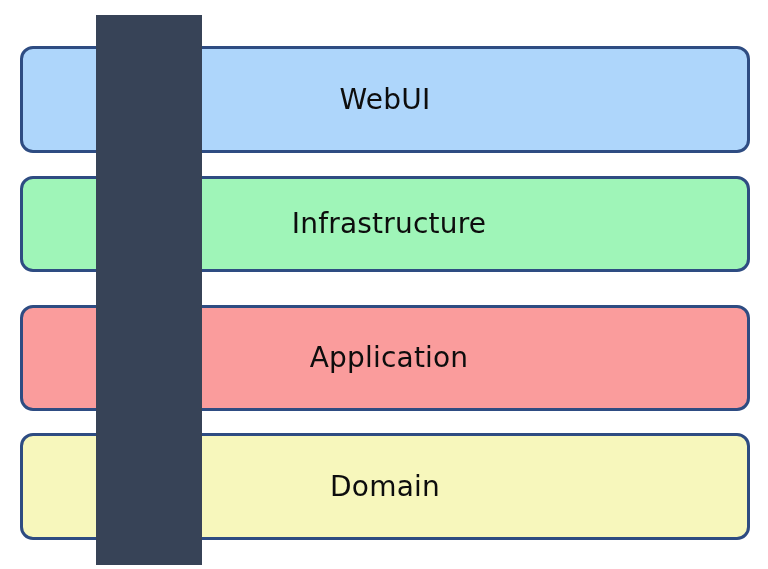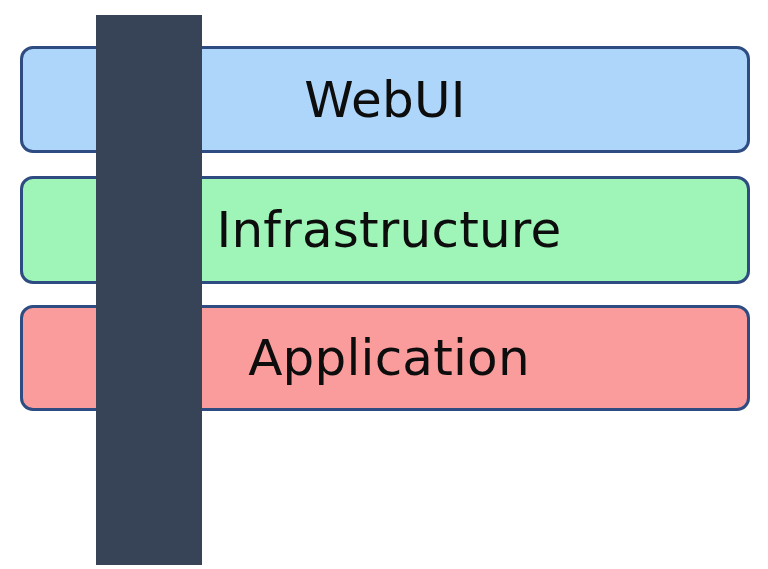--- a/index.html
+++ b/index.html
@@ -28,31 +28,31 @@
     box-sizing: border-box;
     border-radius: 13px;
     border: 3px solid #2e4c82;
     display: flex;
     align-items: center;
     justify-content: center;
     z-index: 1;
   }
 
   .layer-label {
-    font-size: 50px;
+    font-size: 28px;
     line-height: 1;
     color: #0d0d0d;
     font-weight: 400;
     letter-spacing: 0.2px;
     white-space: nowrap;
     user-select: none;
   }
 
   #layer-webui          { top: 46px;  height: 107px; background: #aed6fb; }
-  #layer-infrastructure { top: 176px; height: 108px; background: #9ff5b8; padding-left: 8px; }
+  #layer-infrastructure { top: 176px; height: 96px; background: #9ff5b8; padding-left: 8px; }
   #layer-application    { top: 305px; height: 106px; background: #fa9c9c; padding-left: 8px; }
   #layer-domain         { top: 433px; height: 107px; background: #f7f7bc; }
 
   
   #crosscutting-bar {
     position: absolute;
     left: 96px;
     top: 15px;
     width: 106px;
     height: 550px;
@@ -70,18 +70,21 @@
   </div>
 
   <div class="layer" id="layer-infrastructure">
     <span class="layer-label">Infrastructure</span>
   </div>
 
   <div class="layer" id="layer-application">
     <span class="layer-label">Application</span>
   </div>
 
+  <div class="layer" id="layer-domain">
+    <span class="layer-label">Domain</span>
+  </div>
 
   <div id="crosscutting-bar">
     <span class="layer-label"></span>
   </div>
 
 </div>
 
 </body></html>

